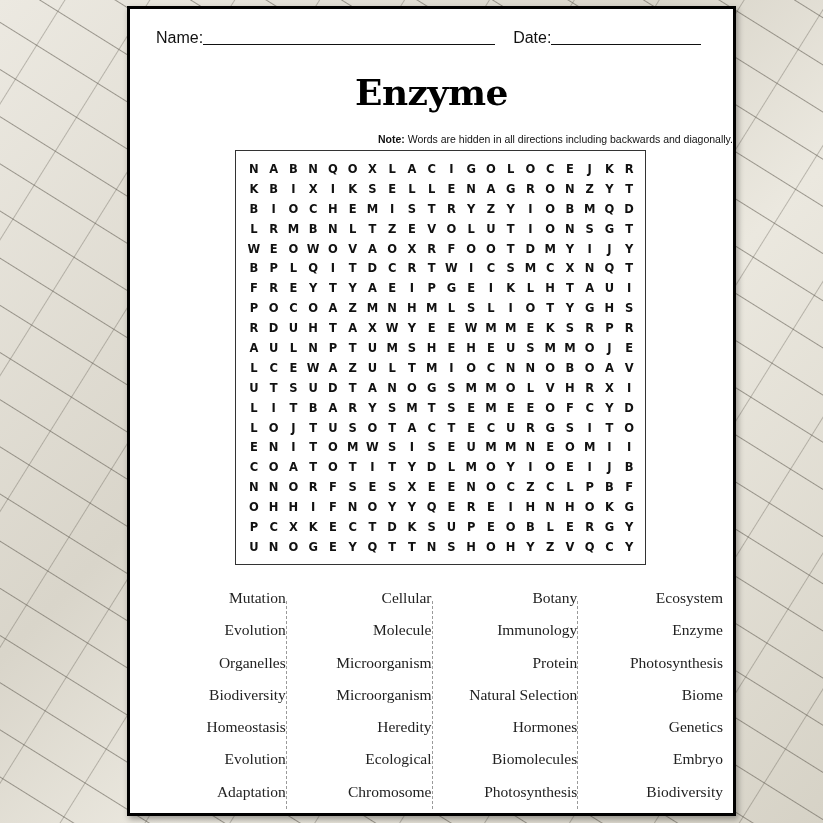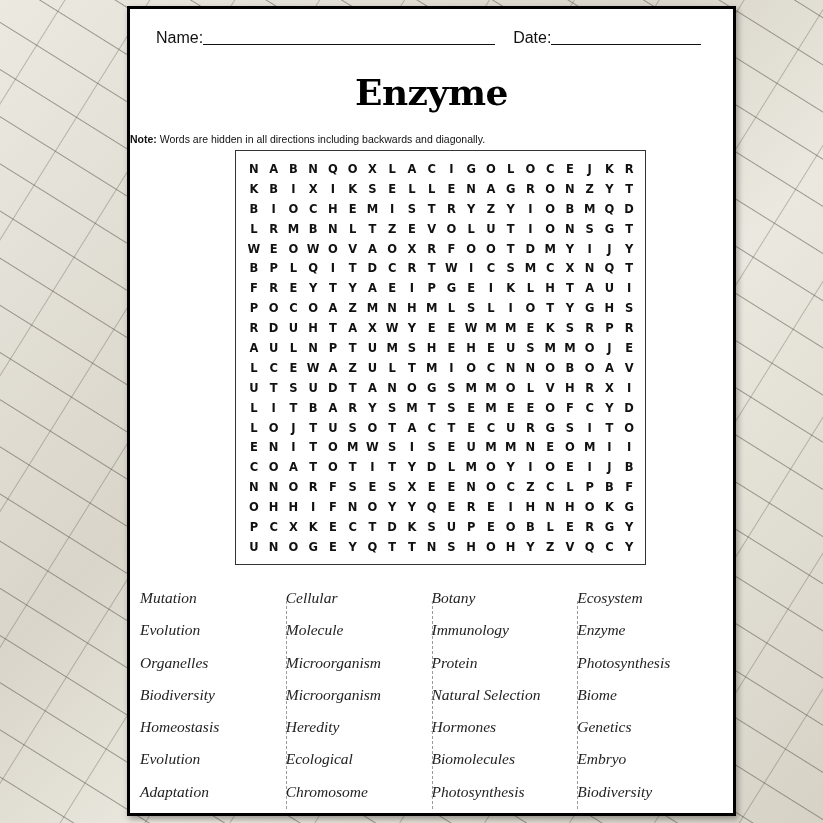--- a/index.html
+++ b/index.html
@@ -23,39 +23,39 @@
   .field-label { white-space:nowrap; }
   .blank { border-bottom:1px solid #111; height:16px; margin-bottom:2px; }
   .name-blank { width:292px; margin-right:18px; }
   .date-blank { width:150px; }
   .title {
     position:absolute; top:62px; left:0; right:0; text-align:center;
     font-family:"DejaVu Serif", "Liberation Serif", serif; font-weight:bold; font-size:36px; color:#000;
     letter-spacing:-0.5px;
   }
   .note {
-    position:absolute; top:124px; left:0; right:0; text-align:left;
+    position:absolute; top:124px; left:0; right:0; text-align:right;
     font-family:"Liberation Sans", sans-serif; font-size:10.5px; color:#111;
   }
   .note b { font-weight:bold; }
   .grid-box {
     position:absolute; left:105px; top:141px; width:411px; height:415px;
     border:1px solid #333; box-sizing:border-box;
   }
   .grid {
     position:absolute; left:8px; top:9px; right:6px;
     display:grid; grid-template-columns:repeat(20, 1fr); grid-auto-rows:19.9px;
     font-family:"DejaVu Sans", sans-serif; font-weight:bold; font-size:11.5px; color:#111;
   }
   .cell { text-align:center; line-height:19.9px; }
   .words {
     position:absolute; left:10px; right:10px; top:578px;
     display:grid; grid-template-columns:repeat(4, 1fr);
   }
-  .word-col { position:relative; display:flex; flex-direction:column; align-items:flex-start;font-style:italic; }
+  .word-col { position:relative; display:flex; flex-direction:column; align-items:flex-end; }
   .word-col + .word-col::before {
     content:""; position:absolute; left:0; top:14px; bottom:4px;
     border-left:1px dashed #9a9a9a;
   }
   .word {
     font-family:"Liberation Serif", "DejaVu Serif", serif; font-size:15.5px; color:#222;
     height:32.3px; line-height:22px; white-space:nowrap;
   }
 </style>
 </head>

